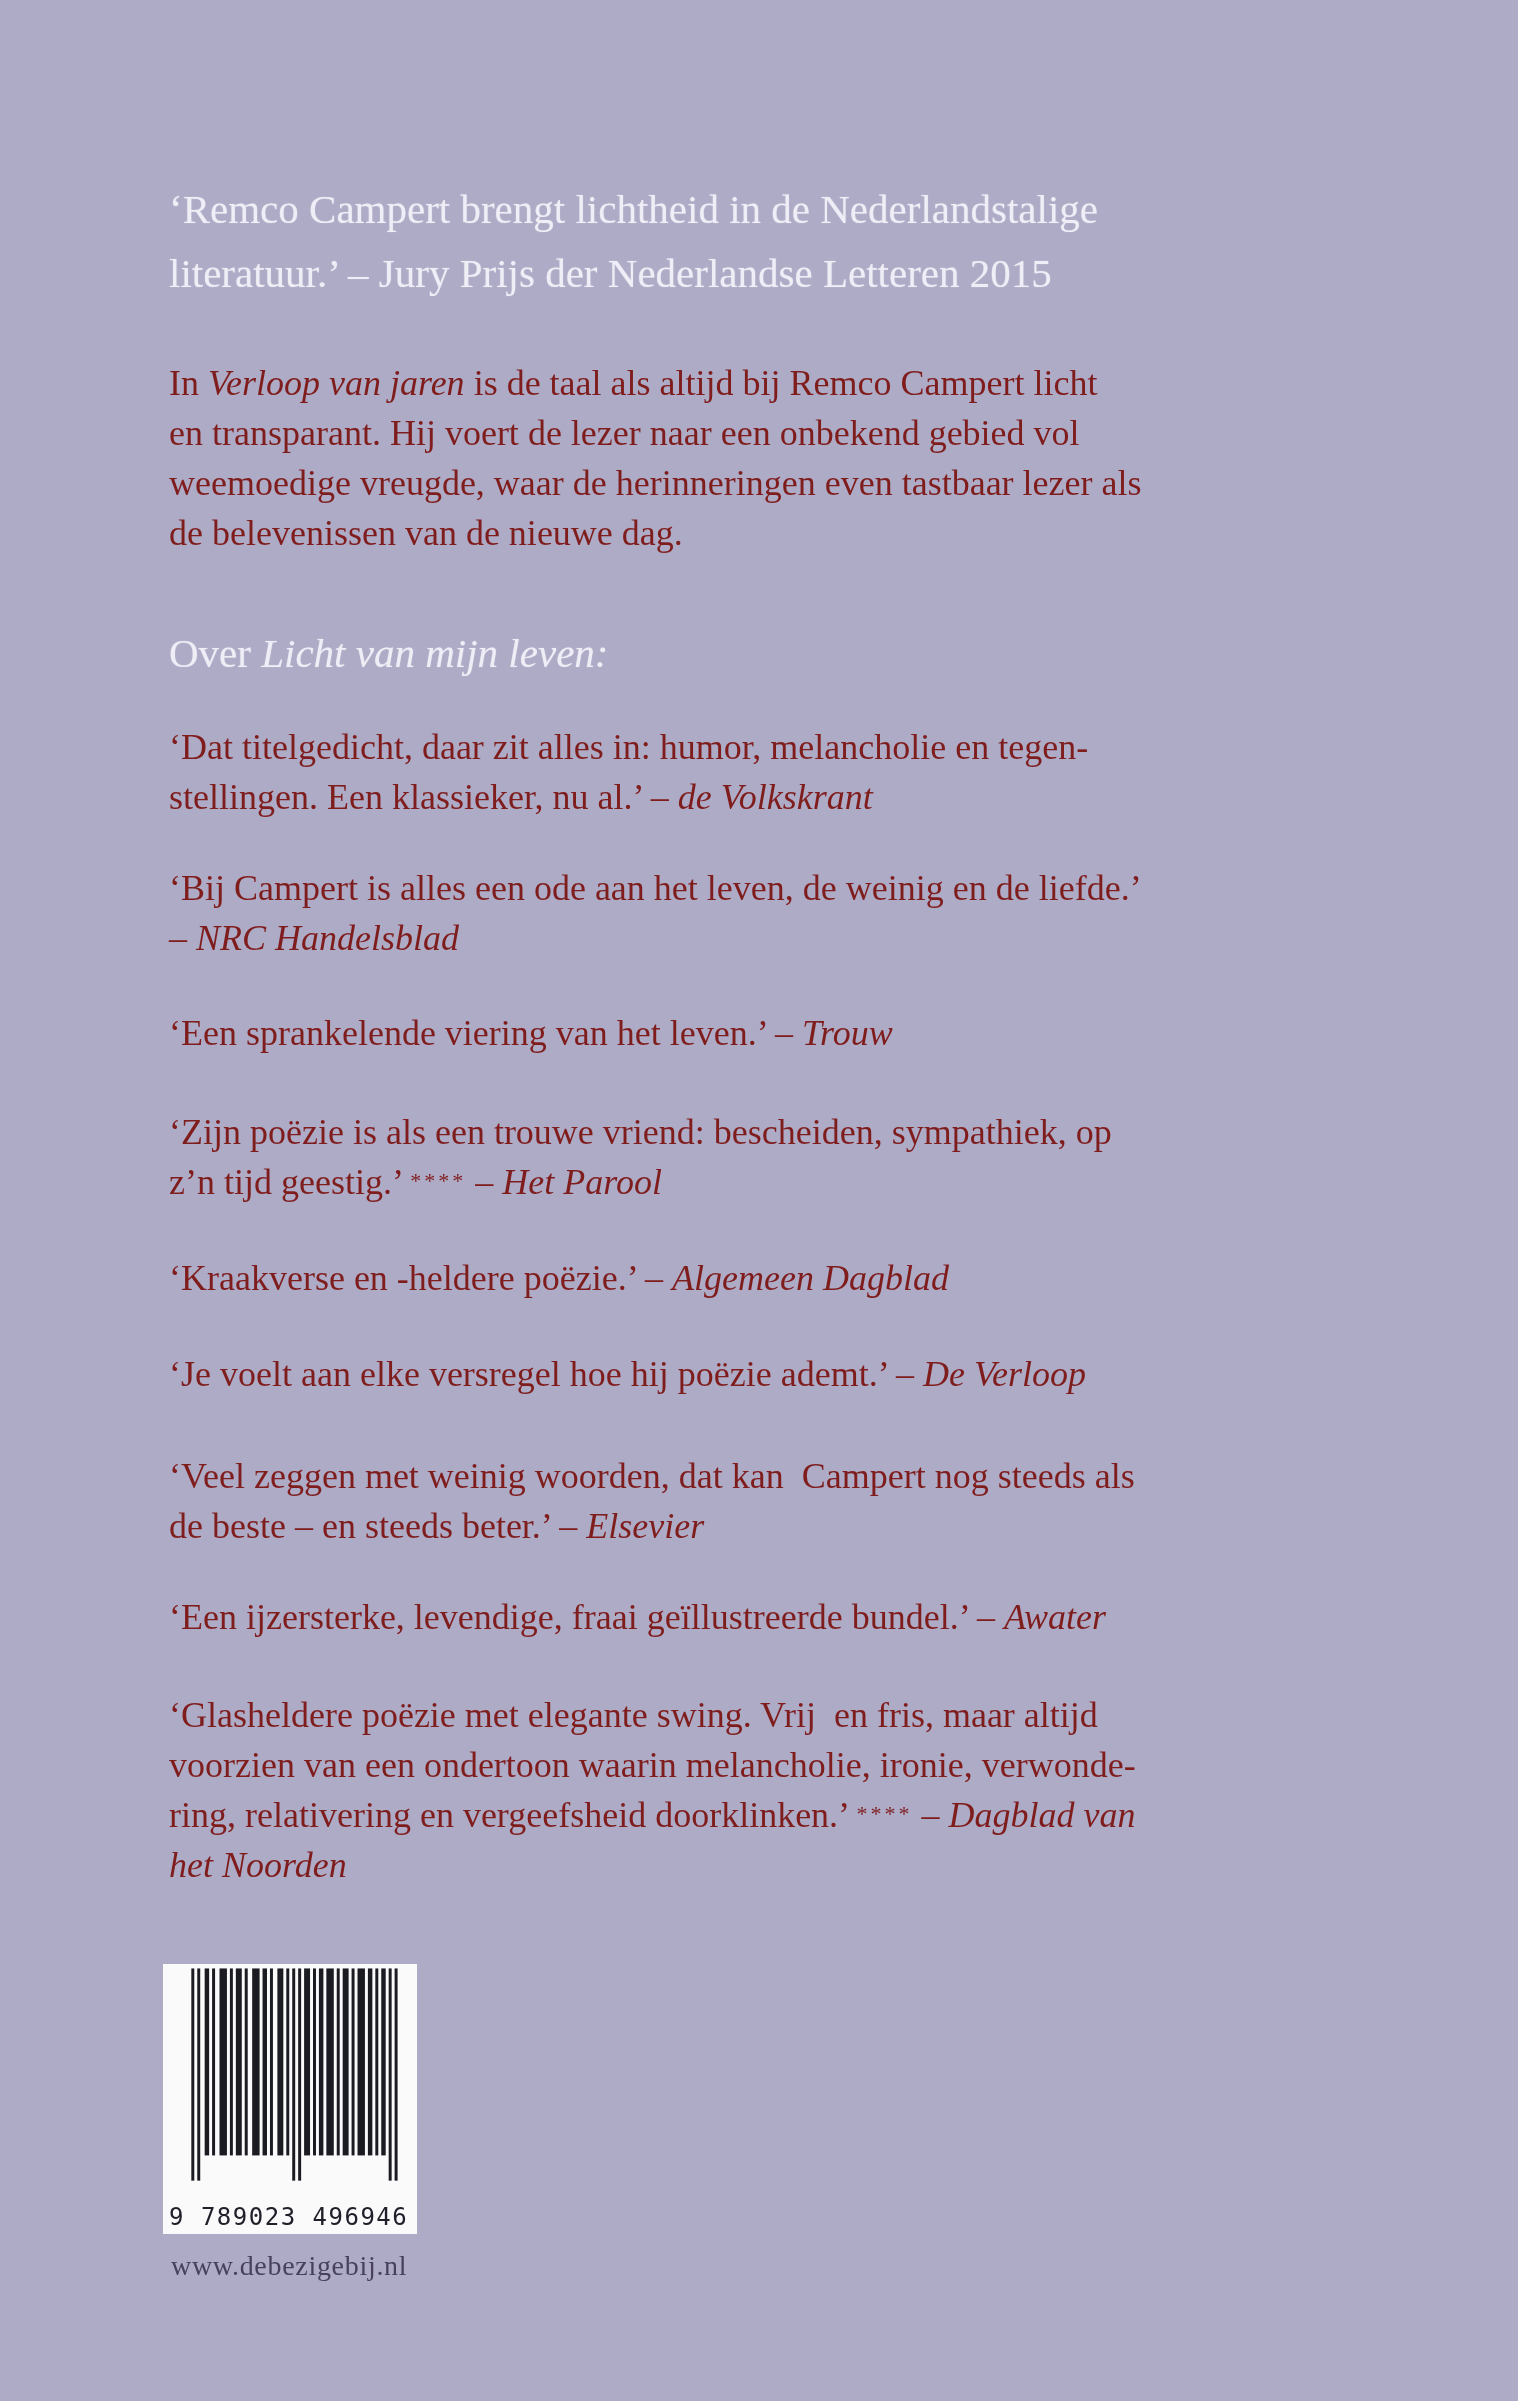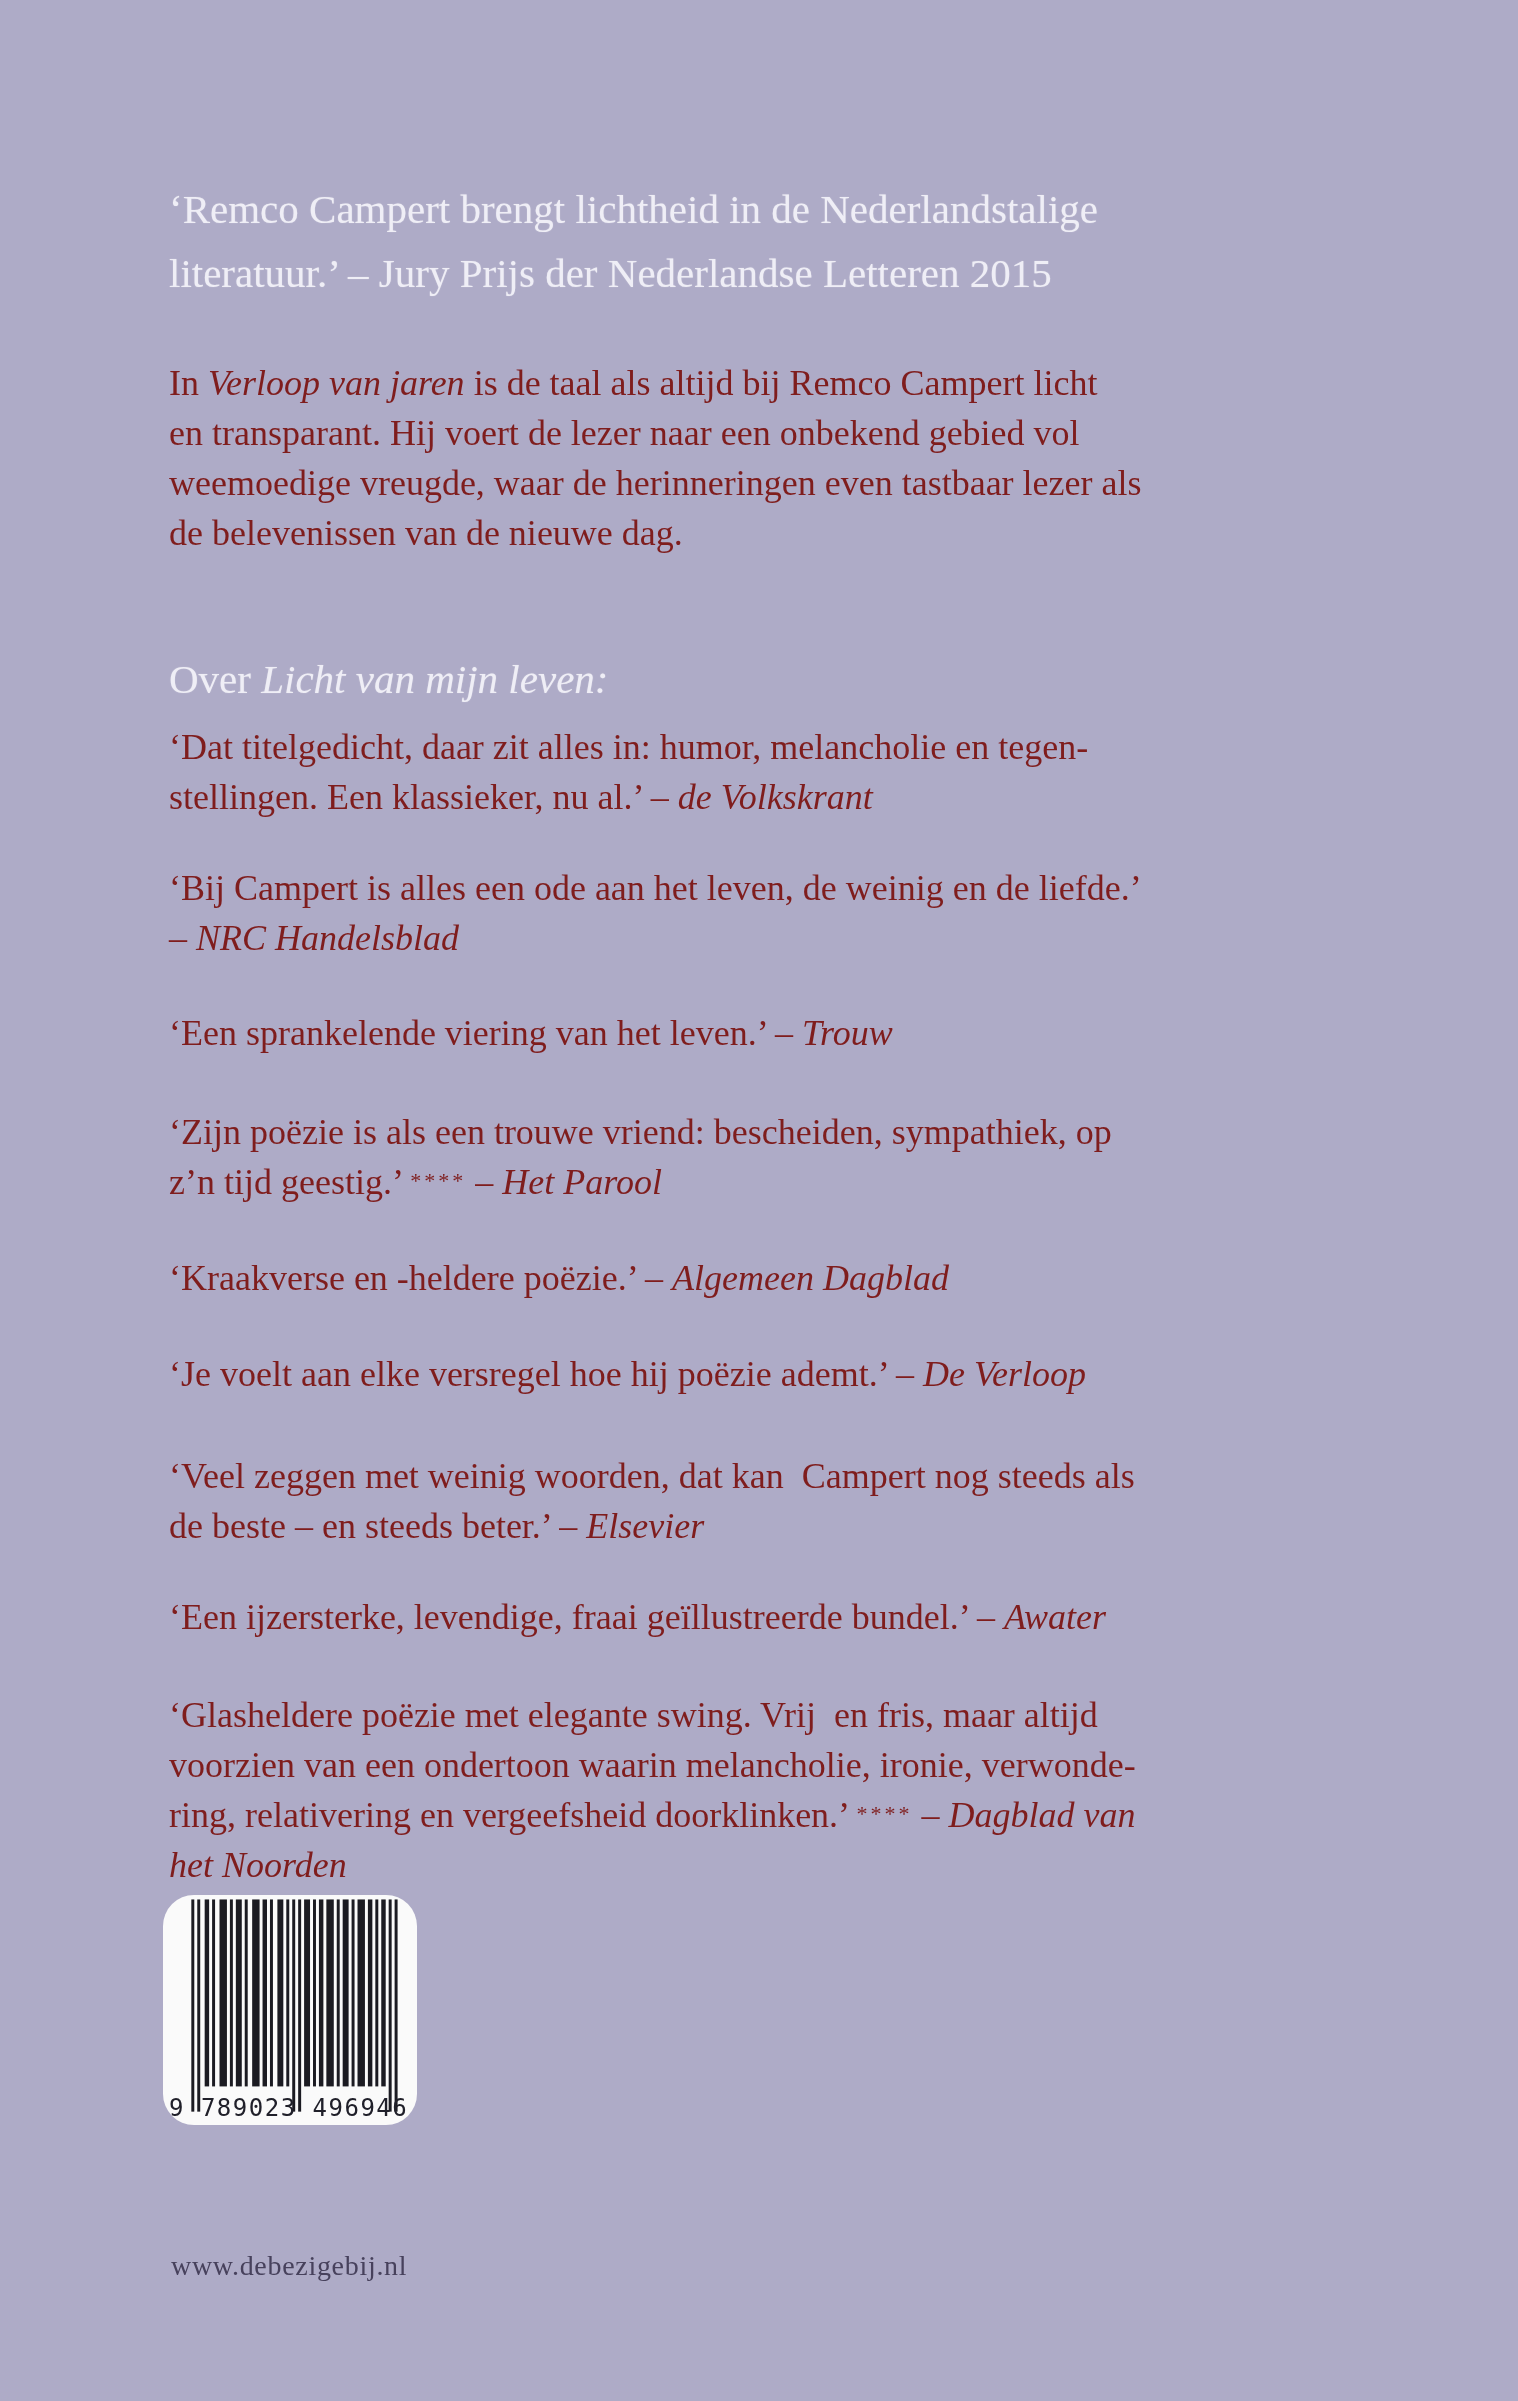--- a/index.html
+++ b/index.html
@@ -19,23 +19,22 @@
   .white-text{
     color:#efeef6;font-size:41px;line-height:64px;
     text-shadow:0 0 1.5px rgba(255,255,255,.35);
   }
   .it{font-style:italic;}
   .stars{
     font-size:22px;letter-spacing:3px;vertical-align:5.2px;
     display:inline-block;transform:translateY(-1.5px);
   }
   .barcode-label{
-    position:absolute;left:163px;top:1895px;width:254px;height:230px;
+    position:absolute;left:163px;top:1964px;width:254px;height:270px;
     background:#fafafa;
-    border-radius:31px;
   }
   .barcode-bars{position:absolute;left:0;top:0;}
   .barcode-digits{
     position:absolute;left:6px;bottom:3px;width:242px;
     font-family:"DejaVu Sans Mono",monospace;
     font-size:24px;letter-spacing:1.5px;color:#20202a;
     white-space:pre;
   }
   .publisher-url{
     position:absolute;left:171px;top:2250px;
@@ -52,21 +51,21 @@
     <span class="line"><span>literatuur.’ – Jury Prijs der Nederlandse Letteren 2015</span></span>
   </div>
 
   <div class="block" style="top:358px;">
     <span class="line"><span>In </span><span class="it">Verloop van jaren</span><span> is de taal als altijd bij Remco Campert licht</span></span>
     <span class="line"><span>en transparant. Hij voert de lezer naar een onbekend gebied vol</span></span>
     <span class="line"><span>weemoedige vreugde, waar de herinneringen even tastbaar lezer als</span></span>
     <span class="line"><span>de belevenissen van de nieuwe dag.</span></span>
   </div>
 
-  <div class="block white-text" style="top:647px;font-family:Liberation Serif, serif;">
+  <div class="block white-text" style="top:621px;font-family:Liberation Serif, serif;">
     <span class="line"><span>Over </span><span class="it">Licht van mijn leven:</span></span>
   </div>
 
   <div class="block" style="top:722px;">
     <span class="line"><span>‘Dat titelgedicht, daar zit alles in: humor, melancholie en tegen-</span></span>
     <span class="line"><span>stellingen. Een klassieker, nu al.’ – </span><span class="it">de Volkskrant</span></span>
   </div>
 
   <div class="block" style="top:863px;">
     <span class="line"><span>‘Bij Campert is alles een ode aan het leven, de weinig en de liefde.’</span></span>

